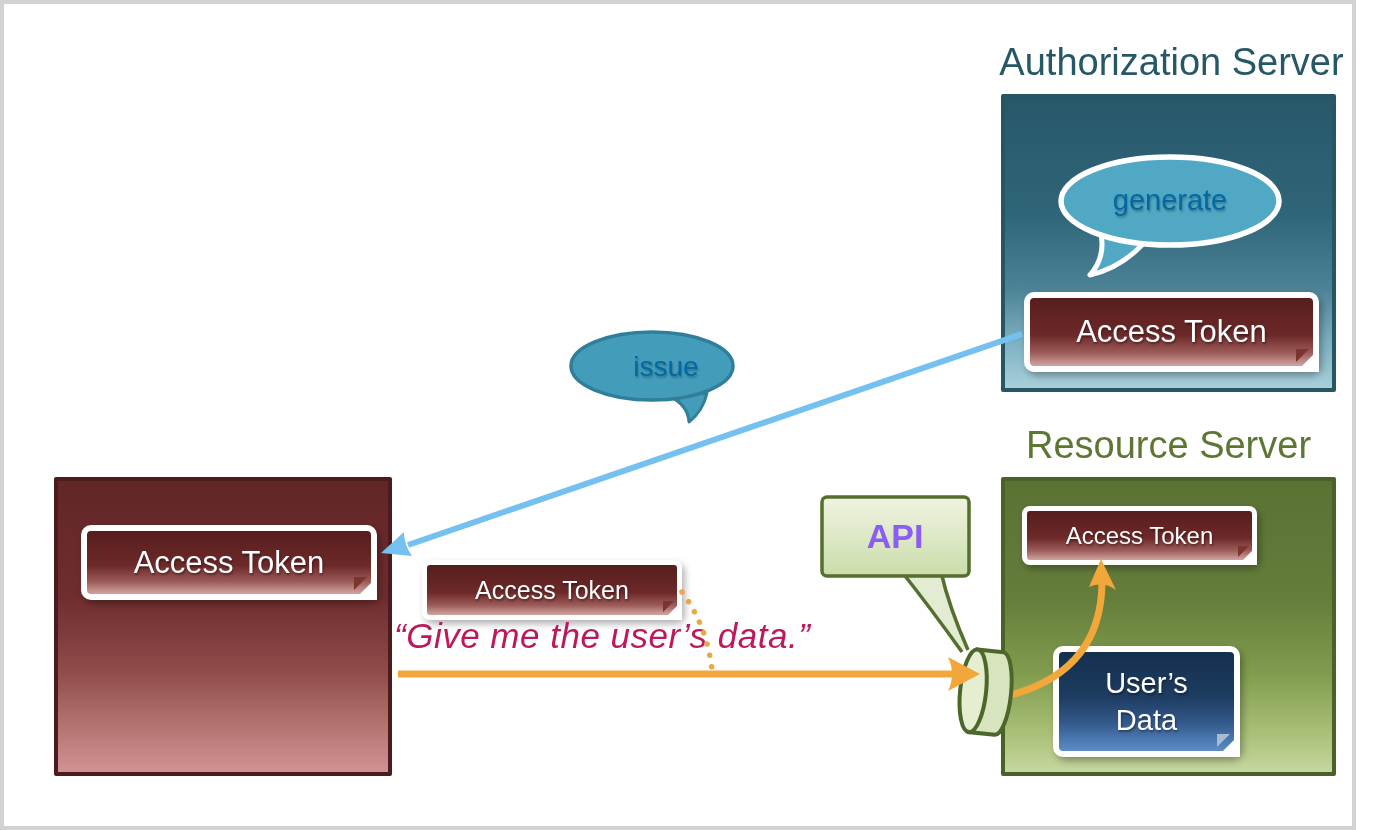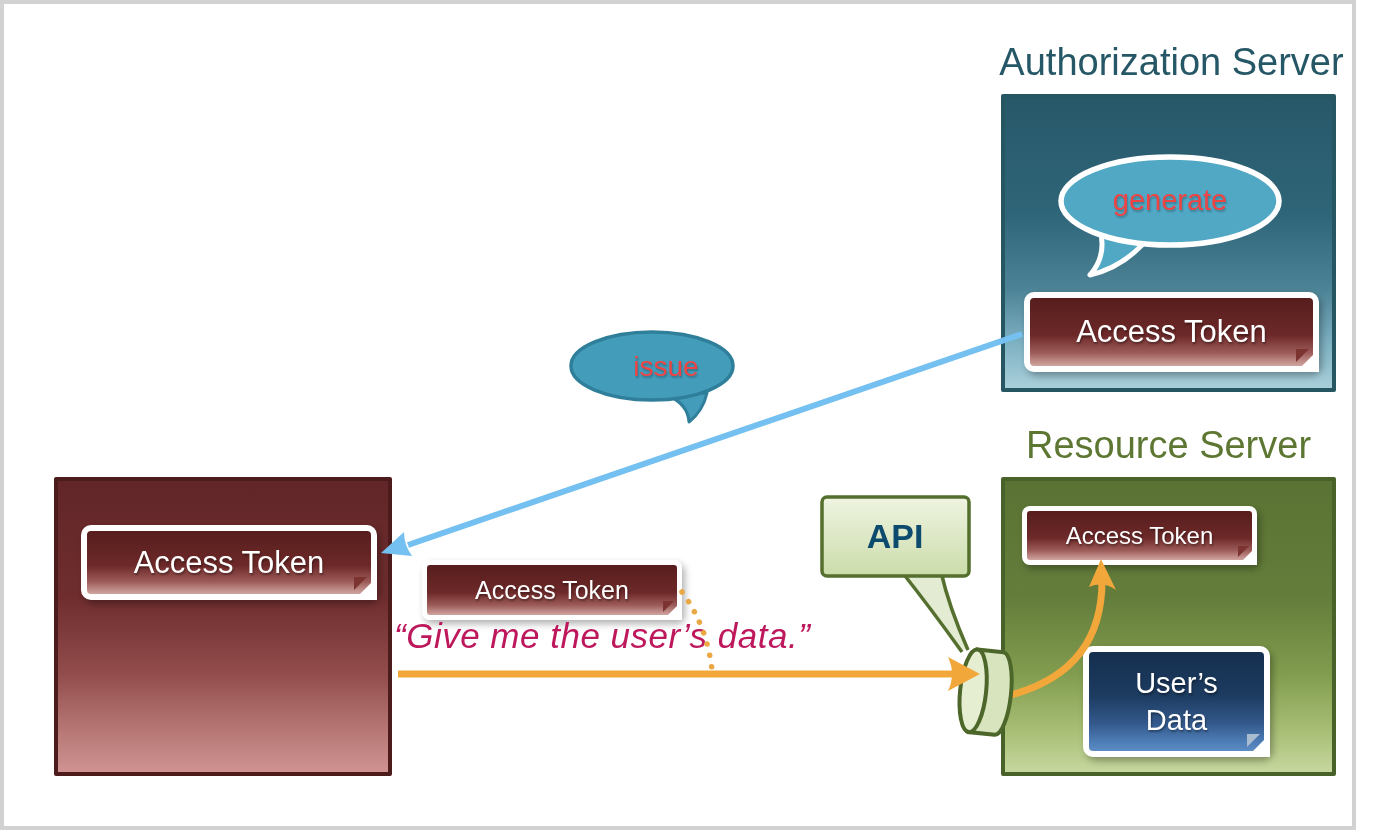--- a/index.html
+++ b/index.html
@@ -52,46 +52,46 @@
     background:linear-gradient(180deg,#571d1d 0%,#6d2929 55%,#9b5a57 80%,#c28f8b 94%,#cfa49f 100%);
     margin-top:8px;
   }
   .token-blue {
     background:linear-gradient(180deg,#152f4e 0%,#1d3c61 45%,#33598b 72%,#4f7fb8 92%,#5e8cc5 100%);
   }
   .auth-token   { left:1020px; top:280px; width:295px; height:80px; font-size:31px; }
   .client-token { left:77px;  top:513px; width:296px; height:75px; font-size:31px; }
   .mid-token    { left:418px; top:548px; width:260px; height:60px; font-size:25px; border-width:5px; border-radius:8px; }
   .res-token    { left:1018px; top:494px; width:235px; height:59px; font-size:24px; border-width:5px; border-radius:8px; }
-  .users-data   { left:1079px; top:642px; width:187px; height:111px; font-size:29px; flex-direction:column; line-height:37px; }
+  .users-data   { left:1049px; top:642px; width:187px; height:111px; font-size:29px; flex-direction:column; line-height:37px; }
 
   
   .fold { position:absolute; right:-6px; bottom:-6px; width:0; height:0;
           border-style:solid; border-width:0 0 23px 23px;
           border-color:transparent transparent #ffffff transparent; }
   .fold-sm { right:-5px; bottom:-5px; border-width:0 0 19px 19px; }
   .curl { position:absolute; width:0; height:0; right:4px; bottom:4px;
           border-top:13px solid #7c3431; border-right:13px solid transparent; }
   .curl-sm { border-top-width:11px; border-right-width:11px; right:3px; bottom:3px; }
   .curl-blue { border-top-color:#a9bccf; }
 
   
   .quote {
     z-index:15; left:390px; top:612px;
     font-size:35px; font-style:italic; color:#be185d; white-space:nowrap;
     letter-spacing:0.5px;
   }
 
   
-  .bubble-label { z-index:30; text-align:center; color:#ef4444;
+  .bubble-label { z-index:30; text-align:center; color:#0369a1;
                   text-shadow:1px 2px 2px rgba(0,0,0,0.25); white-space:nowrap; }
   .generate-label { left:1066px; top:180px; width:200px; font-size:29px; }
   .issue-label    { left:582px;  top:347px; width:160px; font-size:28px; }
   .api-label      { left:816px;  top:513px; width:150px; font-size:34px; font-weight:bold;
-                    color:#0c4a6e; text-shadow:none; }
+                    color:#8b5cf6; text-shadow:none; }
 
   
   .overlay { position:absolute; left:0; top:0; width:1384px; height:830px; z-index:20; pointer-events:none; }
 </style>
 </head>
 <body>
 
 <div class="canvas">
 
   <div class="abs title auth-title">Authorization Server</div>

